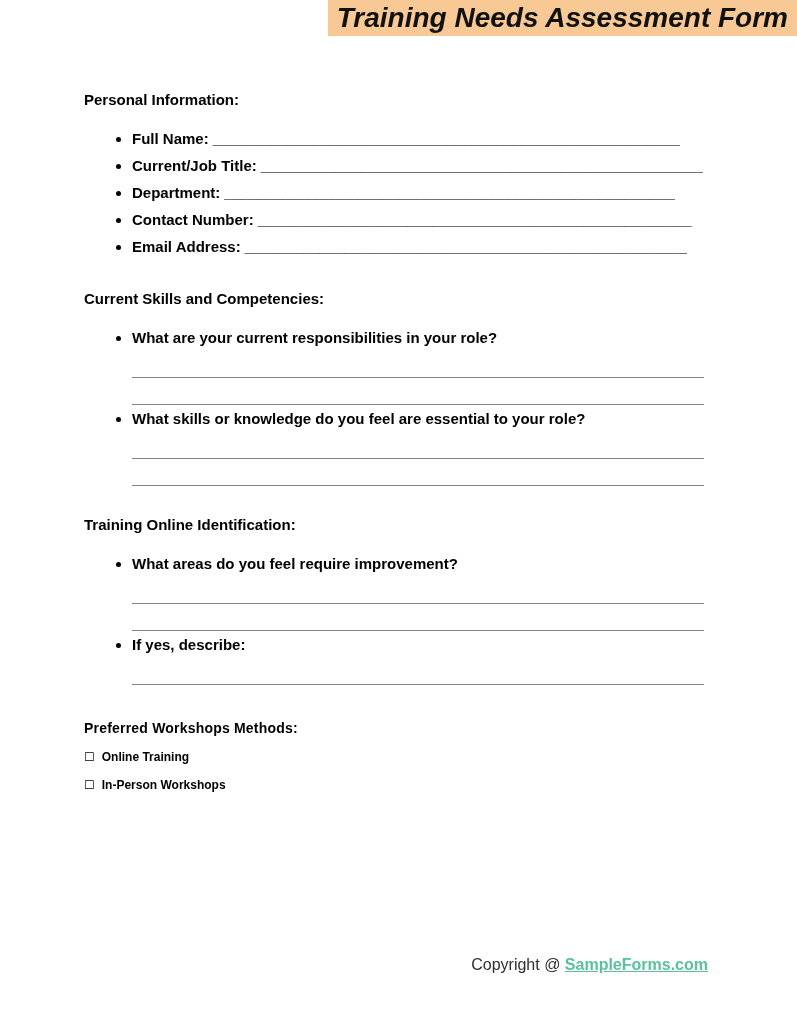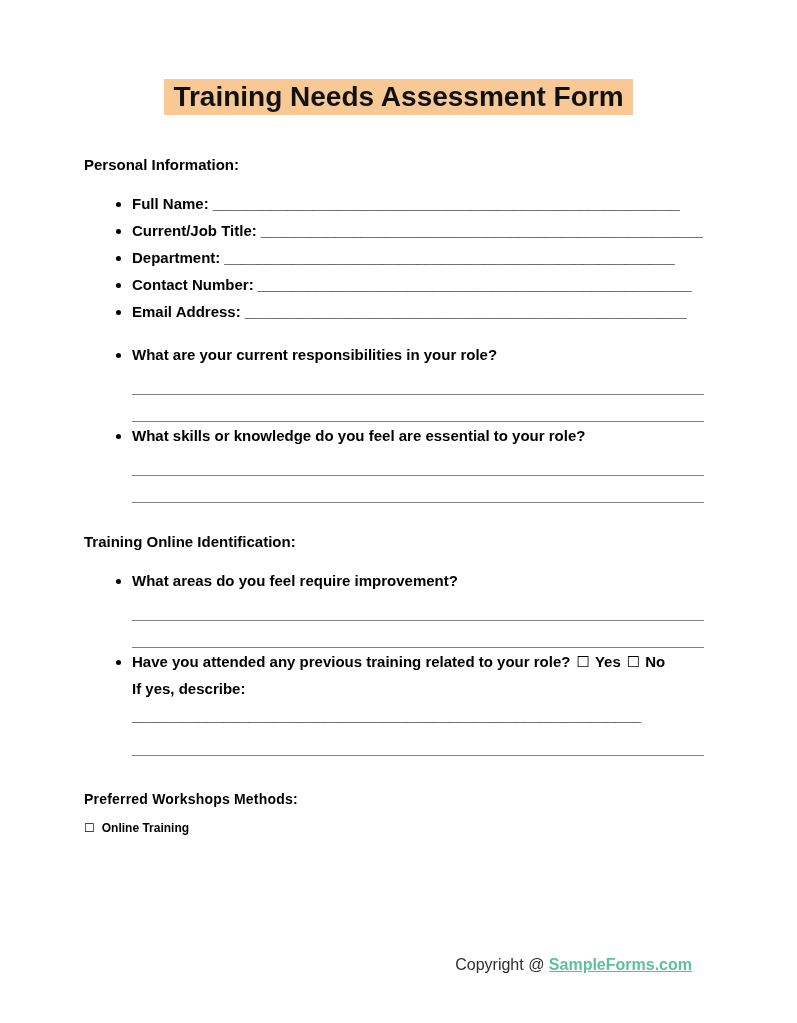--- a/index.html
+++ b/index.html
@@ -9,22 +9,22 @@
   }
   body {
     width: 797px;
     height: 1023px;
     overflow: hidden;
     position: relative;
     font-family: "Liberation Sans", "DejaVu Sans", sans-serif;
     color: #000000;
   }
   .title-row {
-    padding-top: 79px;
-    text-align: center;
+    text-align: right;
+    font-style: italic;
   }
   .page-title {
     display: inline-block;
     margin: 0;
     background: #f8c995;
     font-size: 28px;
     font-weight: 700;
     line-height: 36px;
     padding: 0 9px;
     color: #111111;
@@ -33,21 +33,21 @@
     margin-left: 84px;
     width: 620px;
   }
   .section-heading {
     margin: 30px 0 0 0;
     font-size: 15px;
     font-weight: 700;
     line-height: 18px;
   }
   .section-heading.first {
-    margin-top: 41px;
+    margin-top: 55px;
   }
   .section-heading.methods {
     margin-top: 34px;
     font-size: 14px;
     letter-spacing: 0.2px;
   }
   ul.doc-list {
     margin: 16px 0 0 0;
     padding: 0 0 0 48px;
     list-style: disc;
@@ -98,21 +98,21 @@
     margin-left: 0;
     margin-right: 2px;
     font-weight: 400;
   }
   .option-row .option-label {
     margin-left: 5px;
   }
   .footer {
     position: absolute;
     top: 956px;
-    right: 105px;
+    right: 89px;
     font-size: 16px;
     color: #2e2e2e;
     white-space: nowrap;
   }
   .footer-link {
     font-weight: 700;
     color: #5ac298;
     text-decoration: underline;
     cursor: pointer;
   }
@@ -140,20 +140,21 @@
         <span class="lbl">Department:</span><span class="blank">______________________________________________________</span>
       </li>
       <li class="field-row">
         <span class="lbl">Contact Number:</span><span class="blank">____________________________________________________</span>
       </li>
       <li class="field-row">
         <span class="lbl">Email Address:</span><span class="blank">_____________________________________________________</span>
       </li>
     </ul>
 
+    <h2 class="section-heading">Current Skills and Competencies:</h2>
     <ul class="doc-list">
       <li>
         <div class="q-text">What are your current responsibilities in your role?</div>
         <div class="answer-line"></div>
         <div class="answer-line"></div>
       </li>
       <li>
         <div class="q-text">What skills or knowledge do you feel are essential to your role?</div>
         <div class="answer-line"></div>
         <div class="answer-line"></div>
@@ -161,33 +162,32 @@
     </ul>
 
     <h2 class="section-heading">Training Online Identification:</h2>
     <ul class="doc-list">
       <li>
         <div class="q-text">What areas do you feel require improvement?</div>
         <div class="answer-line"></div>
         <div class="answer-line"></div>
       </li>
       <li>
-        <div class="q-text">
-          <span>Have you attended any previous training related to your role?</span><span class="cb">☐</span><span class="cb-label">Yes</span><span class="cb">☐</span><span class="cb-label">No</span>
-        </div>
         <div class="q-text">If yes, describe:</div>
-        <div class="blank-line">_____________________________________________________________</div>
         <div class="answer-line"></div>
       </li>
     </ul>
 
     <h2 class="section-heading methods">Preferred Workshops Methods:</h2>
     <div class="options">
       <div class="option-row">
         <span class="cb">☐</span><span class="option-label">Online Training</span>
+      </div>
+      <div class="option-row">
+        <span class="cb">☐</span><span class="option-label">In-Person Workshops</span>
       </div>
     </div>
 
   </div>
 
   <div class="footer">
     <span>Copyright @ </span><a class="footer-link">SampleForms.com</a>
   </div>
 
 </div>

